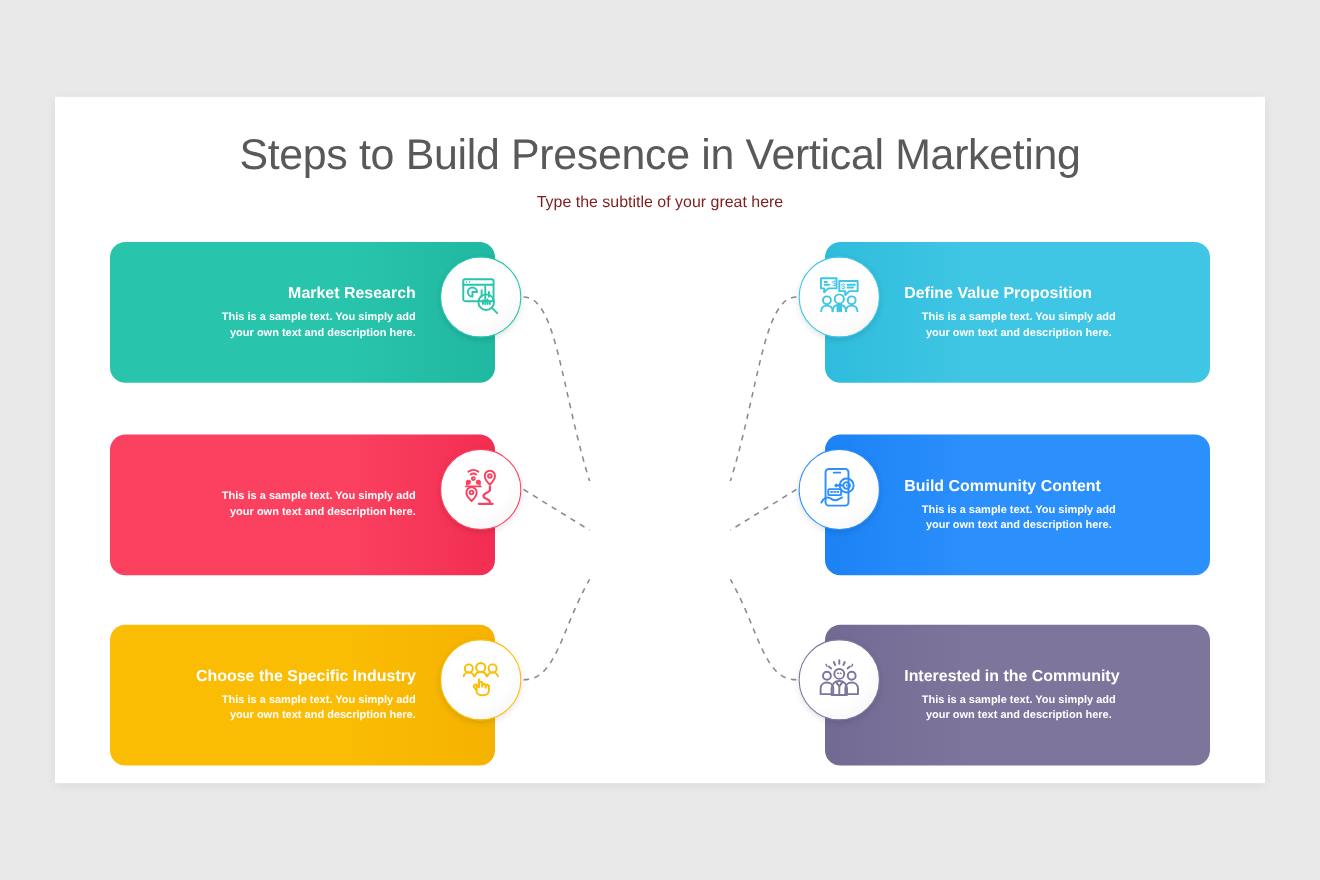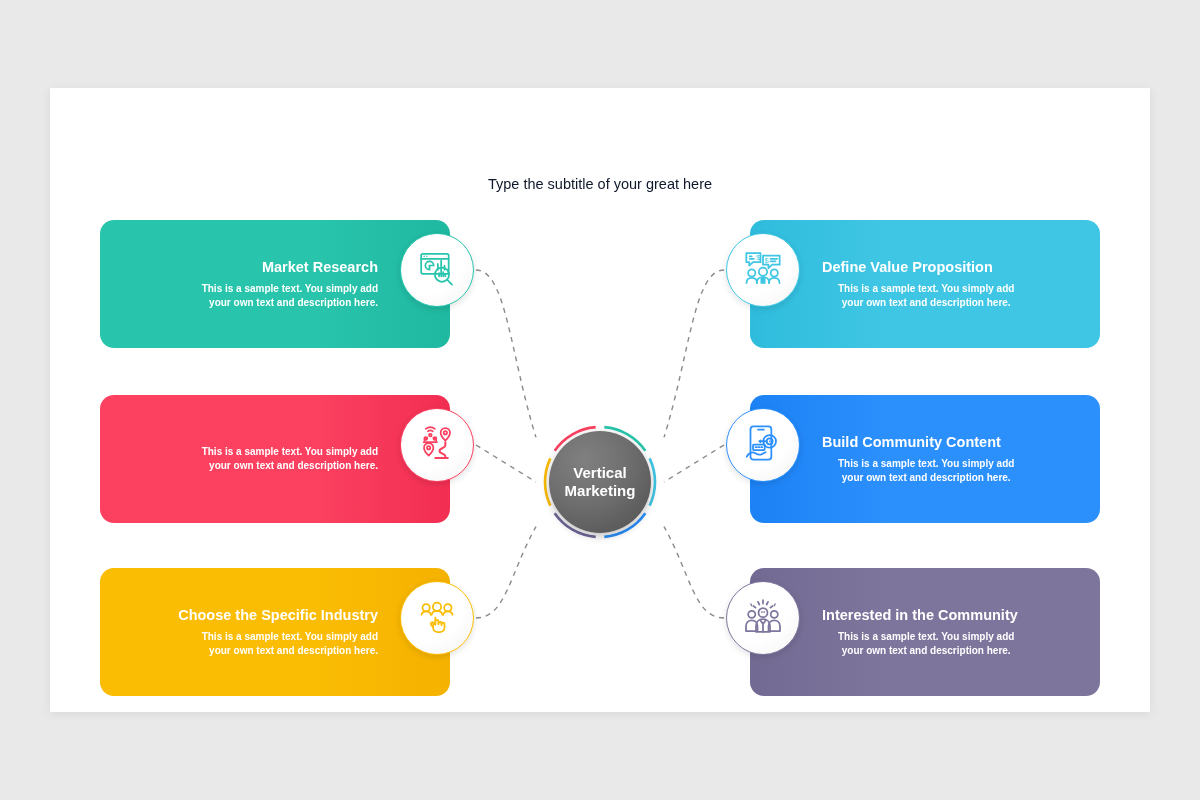--- a/index.html
+++ b/index.html
@@ -21,21 +21,21 @@
   #title {
     position: absolute; top: 32px; left: 0; width: 100%;
     text-align: center;
     font-size: 39px; font-weight: 400;
     color: #58595b; letter-spacing: -0.3px;
     white-space: nowrap;
   }
   #subtitle {
     position: absolute; top: 88px; left: 0; width: 100%;
     text-align: center;
-    font-size: 14.5px; color: #0f172a; font-weight: 400;
+    font-size: 14.5px; color: #7f1d1d; font-weight: 400;
   }
 
   
   .card {
     position: absolute;
     width: 350px; height: 128px;
     border-radius: 14px;
     color: #ffffff;
     overflow: hidden;
   }
@@ -88,20 +88,21 @@
     color: #ffffff; font-size: 15px; font-weight: bold;
     text-align: center; line-height: 1.22; white-space: pre-line;
   }
   #connectors { position: absolute; left: 0; top: 0; width: 1100px; height: 624px; z-index: 1; }
 </style>
 </head>
 <body>
 
 <div id="slide">
 
+  <div id="title">Steps to Build Presence in Vertical Marketing</div>
   <div id="subtitle">Type the subtitle of your great here</div>
 
   <svg id="connectors" viewBox="0 0 1100 624">
       <path d="M 426 182 C 456 182, 460 265.68, 486 349.36" stroke="#8a8a8a" stroke-width="1.4" stroke-dasharray="5,5" fill="none"></path>
       <path d="M 426 357 L 486 394" stroke="#8a8a8a" stroke-width="1.4" stroke-dasharray="5,5" fill="none"></path>
       <path d="M 426 530 C 456 530, 460 484.32, 486 438.64" stroke="#8a8a8a" stroke-width="1.4" stroke-dasharray="5,5" fill="none"></path>
       <path d="M 674 182 C 644 182, 640 265.68, 614 349.36" stroke="#8a8a8a" stroke-width="1.4" stroke-dasharray="5,5" fill="none"></path>
       <path d="M 674 357 L 614 394" stroke="#8a8a8a" stroke-width="1.4" stroke-dasharray="5,5" fill="none"></path>
       <path d="M 674 530 C 644 530, 640 484.32, 614 438.64" stroke="#8a8a8a" stroke-width="1.4" stroke-dasharray="5,5" fill="none"></path>
     </svg>
@@ -239,28 +240,14 @@
       <circle cx="37.5" cy="22" r="4.3"></circle>
             <path d="M30.6 36c0-4.2 3-6.7 6.9-6.7s6.9 2.5 6.9 6.7v6H30.6z"></path>
       <circle cx="24" cy="20" r="5.4"></circle>
       <path d="M22.2 19.2a2 2 0 0 0 .7 0M25.1 19.2a2 2 0 0 0 .7 0" stroke-width="1.6"></path>
       <path d="M15.6 36c0-5 3.6-8.2 8.4-8.2s8.4 3.2 8.4 8.2v7H15.6z"></path>
       <path d="M21 29.5l3 4 3-4M24 33.5V43"></path>
     </svg></span>
       </div>
     </div>
 
-  <div id="hub">
-    <svg id="hub-ring" viewBox="0 0 124 124">
-        <path d="M 66.31525026503148 7.169546644677965 A 55 55 0 0 1 107.32694037421086 30.847656969134196" stroke="#29c4ac" stroke-width="2.6" fill="none" stroke-linecap="butt"></path>
-        <path d="M 111.64219063924233 38.32188967554377 A 55 55 0 0 1 111.64219063924233 85.67811032445623" stroke="#3fc6e4" stroke-width="2.6" fill="none" stroke-linecap="butt"></path>
-        <path d="M 107.32694037421086 93.15234303086581 A 55 55 0 0 1 66.31525026503148 116.83045335532204" stroke="#2b8ffc" stroke-width="2.6" fill="none" stroke-linecap="butt"></path>
-        <path d="M 57.684749734968534 116.83045335532204 A 55 55 0 0 1 16.67305962578915 93.15234303086582" stroke="#6f6699" stroke-width="2.6" fill="none" stroke-linecap="butt"></path>
-        <path d="M 12.357809360757663 85.67811032445623 A 55 55 0 0 1 12.35780936075767 38.32188967554376" stroke="#fbbc04" stroke-width="2.6" fill="none" stroke-linecap="butt"></path>
-        <path d="M 16.673059625789143 30.84765696913419 A 55 55 0 0 1 57.68474973496849 7.169546644677965" stroke="#fb4060" stroke-width="2.6" fill="none" stroke-linecap="butt"></path>
-      </svg>
-    <div id="hub-core">
-      <div id="hub-label">Vertical
-Marketing</div>
-    </div>
-  </div>
 
 </div>
 
 </body></html>

